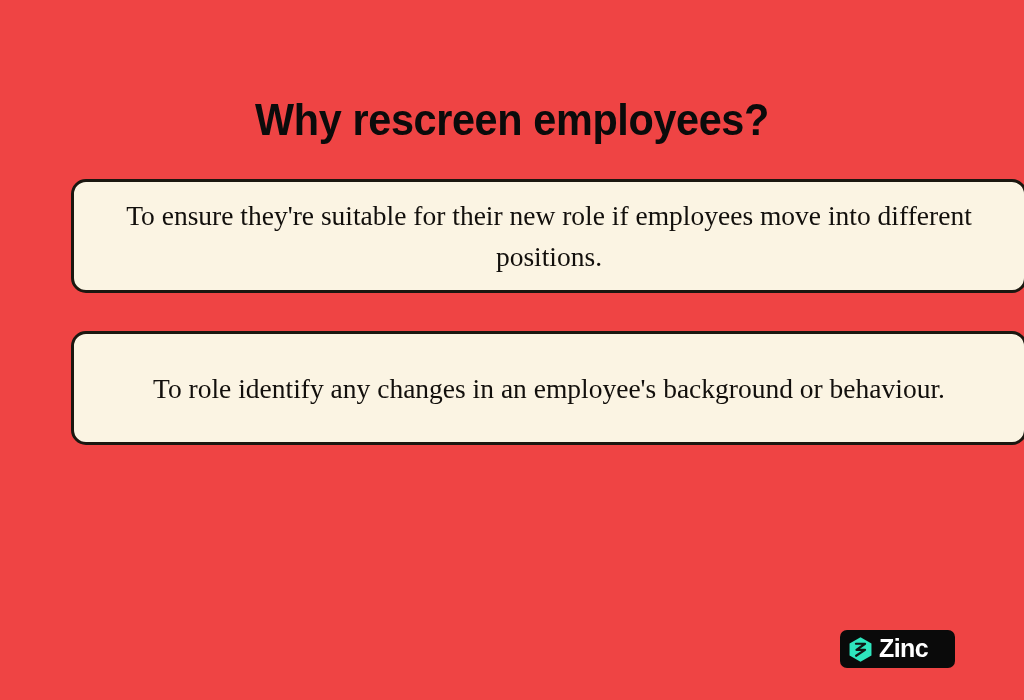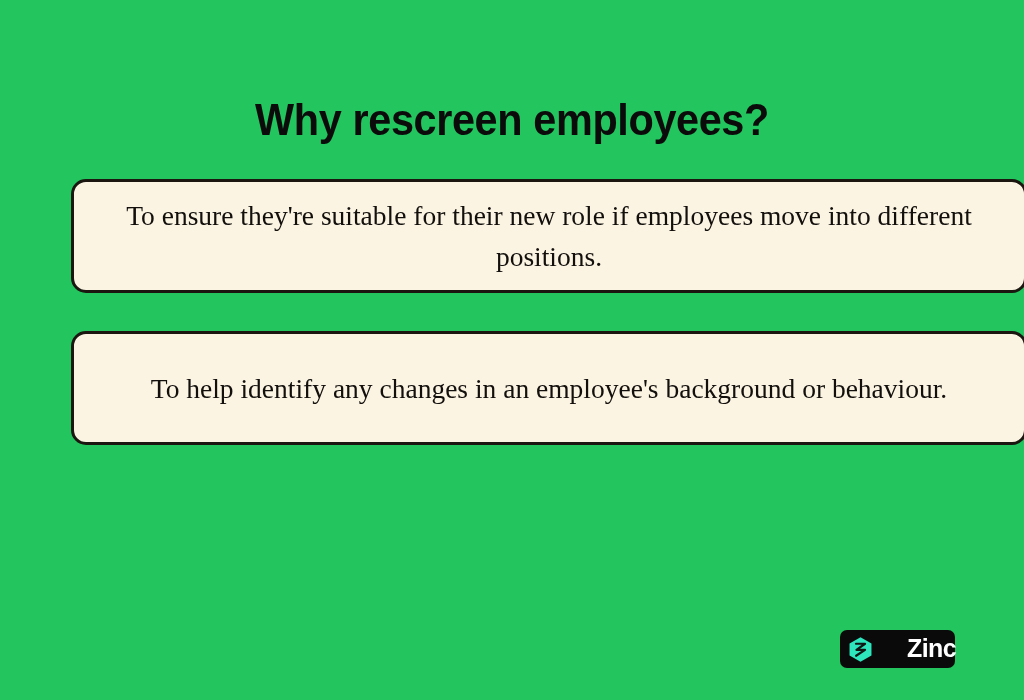--- a/index.html
+++ b/index.html
@@ -13,21 +13,21 @@
     background: #ffffff;
     font-family: "Liberation Sans", sans-serif;
     overflow: hidden;
     position: relative;
   }
 
   .slide {
     position: relative;
     width: 1024px;
     height: 700px;
-    background: #22c55e;
+    background: #ef4444;
     text-decoration: underline;
   }
 
   
   .slide-title {
     position: absolute;
     left: 0;
     top: 62px;
     width: 1024px;
     text-align: center;
@@ -76,21 +76,20 @@
     left: 840px;
     top: 630px;
     width: 115px;
     height: 38px;
     background: #0a0a0a;
     border-radius: 7px;
     display: flex;
     align-items: center;
     padding-left: 7px;
     box-sizing: border-box;
-    gap: 28px;
   }
   .logo-hex {
     width: 27px;
     height: 27px;
     flex: 0 0 27px;
     position: relative;
     display: block;
   }
   .logo-hex svg { display: block; width: 27px; height: 27px; }
   .logo-word {
@@ -110,21 +109,21 @@
 
 <div class="slide">
 
   <h1 class="slide-title">Why rescreen employees?</h1>
 
   <div class="box box-1">
     <div class="box-text">To ensure they're suitable for their new role if employees move into different positions.</div>
   </div>
 
   <div class="box box-2">
-    <div class="box-text">To help identify any changes in an employee's background or behaviour.</div>
+    <div class="box-text">To role identify any changes in an employee's background or behaviour.</div>
   </div>
 
 
   <div class="logo">
     <span class="logo-hex">
       <svg viewBox="0 0 32 32" xmlns="http://www.w3.org/2000/svg">
         <polygon points="16,1.6 29,9 29,23 16,30.4 3,23 3,9" fill="#2EE6BE"></polygon>
         <path d="M10.6 9.2 L21.4 9.2 L11.2 16.4 L21.4 16.4 L10.8 23.4" fill="none" stroke="#0F1714" stroke-width="2.6" stroke-linecap="round" stroke-linejoin="round"></path>
       </svg>
     </span>

